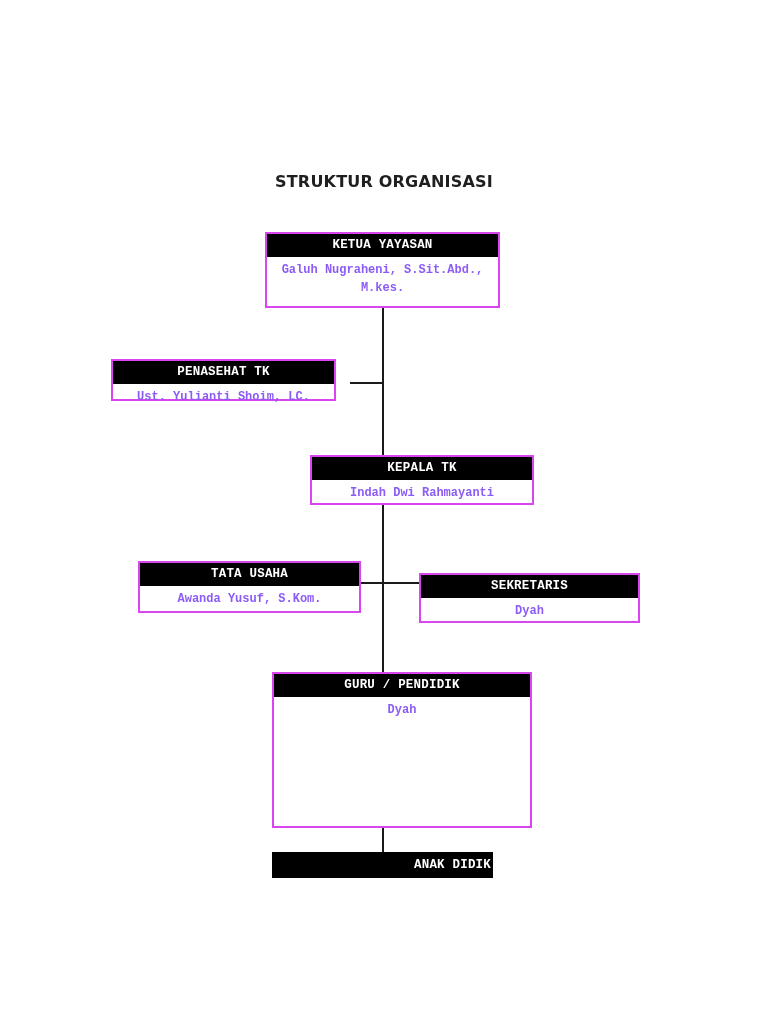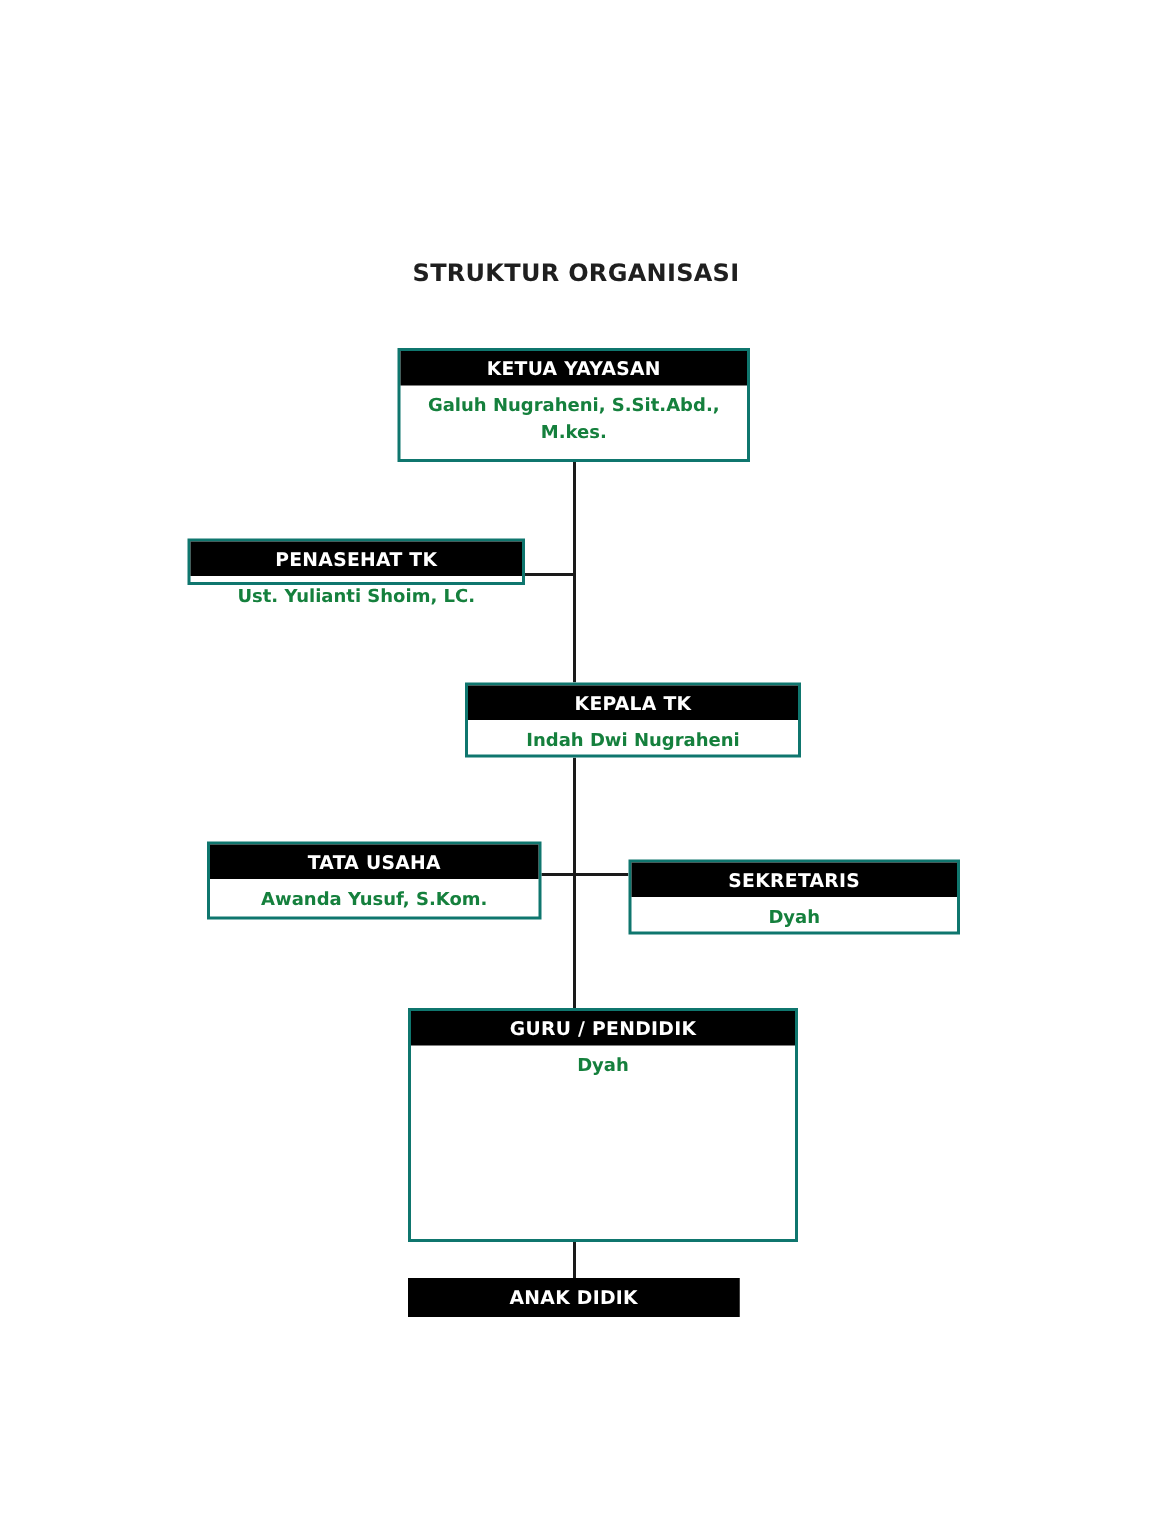--- a/index.html
+++ b/index.html
@@ -23,42 +23,43 @@
     top: 172px;
     text-align: center;
     font-size: 16px;
     font-weight: 700;
     letter-spacing: 0.2px;
     color: #1f1f1f;
   }
   .node {
     position: absolute;
     background: #ffffff;
-    border: 2px solid #0f766e;
+    border: 2px solid #d946ef;
     box-sizing: border-box;
+    font-family: Liberation Mono, monospace;
   }
   .node-header {
     background: #000000;
     color: #ffffff;
     font-size: 12.5px;
     font-weight: 700;
     text-align: center;
     height: 23px;
     line-height: 23px;
     letter-spacing: 0.2px;
     white-space: nowrap;
     overflow: hidden;
   }
   .node-body {
     text-align: center;
     font-size: 12px;
     font-weight: 700;
     padding-top: 4px;
     line-height: 18px;
-    color: #15803d;
+    color: #8b5cf6;
   }
   .node.solid {
     background: #000000;
     border-color: #000000;
   }
   .node.solid .node-header {
     height: 100%;
   }
   .connector {
     position: absolute;
@@ -80,31 +81,31 @@
   <div class="connector hline" style="left:348px; top:582px; width:71px;"></div>
   <div class="connector vline" style="left:382px; top:828px; height:24px;"></div>
 
   <div class="node" style="left:265px; top:232px; width:235px; height:76px;">
     <div class="node-header">KETUA YAYASAN</div>
     <div class="node-body">
       <div>Galuh Nugraheni, S.Sit.Abd., M.kes.</div>
     </div>
   </div>
 
-  <div class="node" style="left:125px; top:359px; width:225px; height:31px;">
+  <div class="node" style="left:111px; top:359px; width:225px; height:42px;">
     <div class="node-header">PENASEHAT TK</div>
     <div class="node-body">
       <div>Ust. Yulianti Shoim, LC.</div>
     </div>
   </div>
 
   <div class="node" style="left:270px; top:455px; width:224px; height:50px;margin-left:40px;">
     <div class="node-header">KEPALA TK</div>
     <div class="node-body">
-      <div>Indah Dwi Nugraheni</div>
+      <div>Indah Dwi Rahmayanti</div>
     </div>
   </div>
 
   <div class="node" style="left:138px; top:561px; width:223px; height:52px;">
     <div class="node-header">TATA USAHA</div>
     <div class="node-body">
       <div>Awanda Yusuf, S.Kom.</div>
     </div>
   </div>
 
@@ -116,16 +117,16 @@
   </div>
 
   <div class="node" style="left:272px; top:672px; width:260px; height:156px;">
     <div class="node-header">GURU / PENDIDIK</div>
     <div class="node-body">
       <div>Dyah</div>
     </div>
   </div>
 
   <div class="node solid" style="left:272px; top:852px; width:221px; height:26px;">
-    <div class="node-header" style="line-height:22px;">ANAK DIDIK</div>
+    <div class="node-header" style="line-height:22px;text-align:right;">ANAK DIDIK</div>
   </div>
 
 </div>
 
 </body></html>

